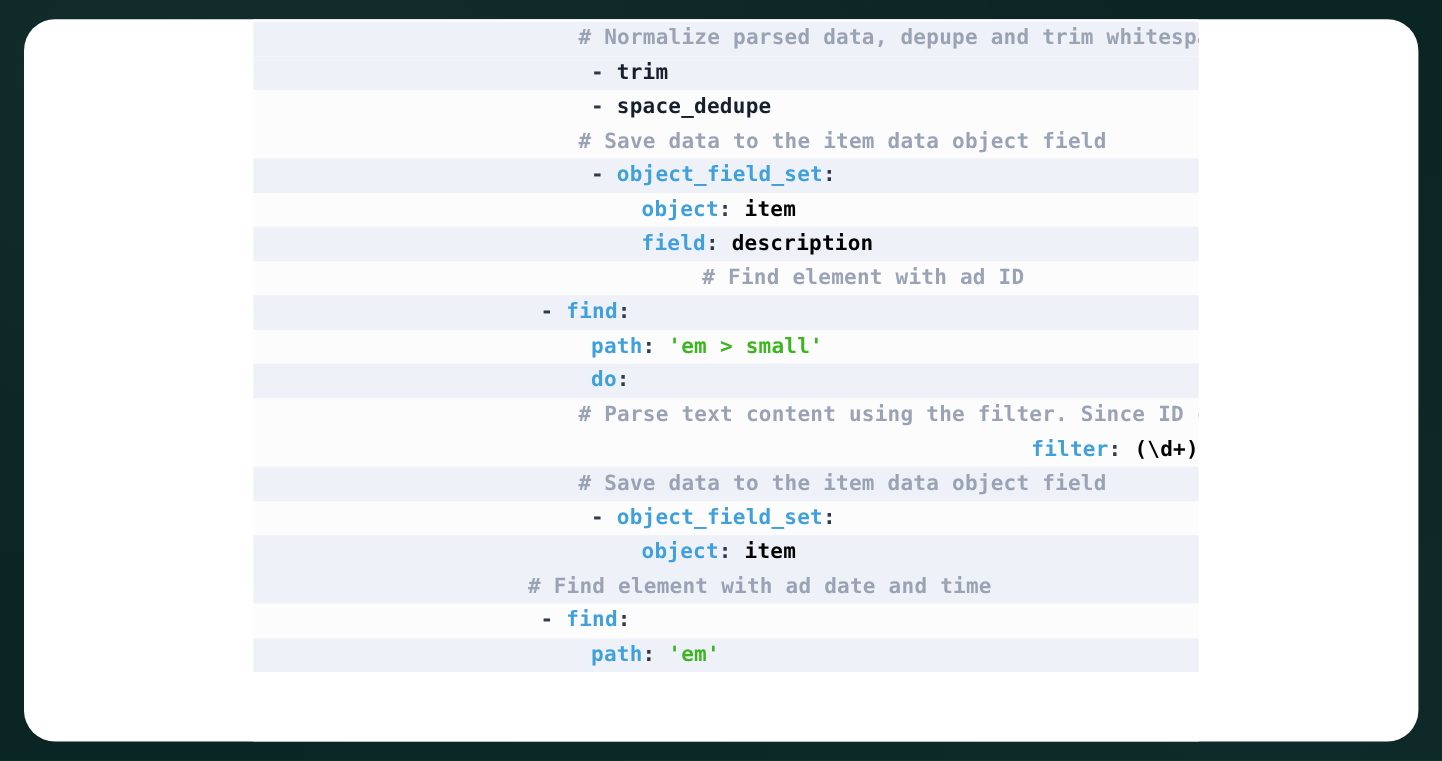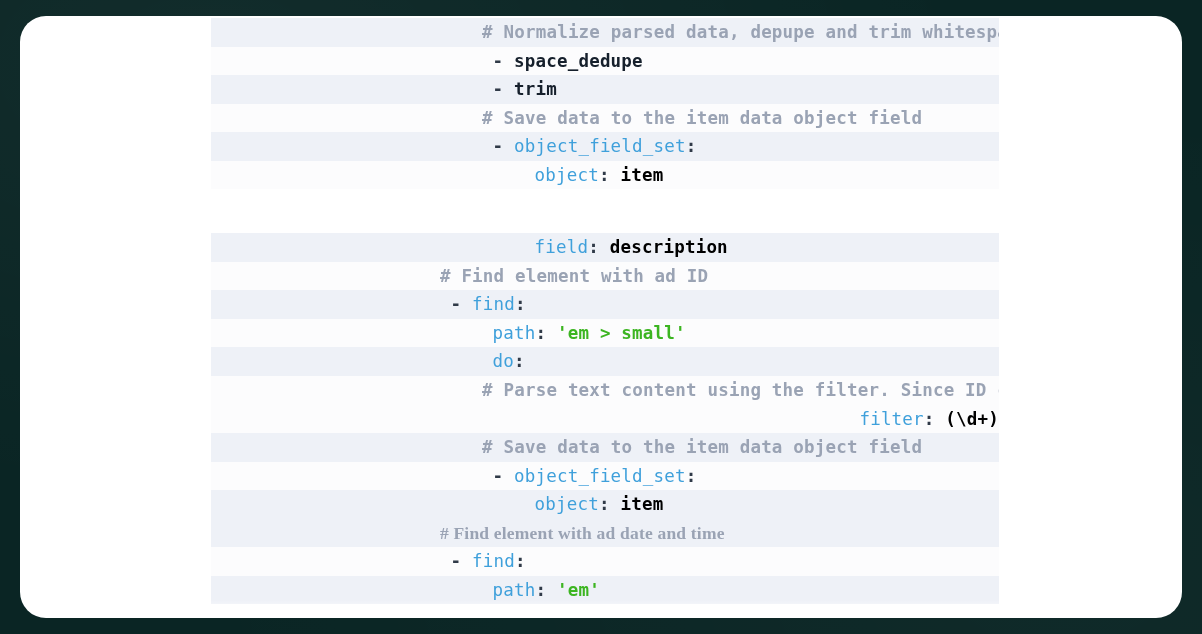--- a/index.html
+++ b/index.html
@@ -72,21 +72,21 @@
     color: #1b2430;
     background: #fcfcfd;
     padding-left: 8px;
     box-sizing: border-box;
   }
   .line.alt {
     background: #eef1f7;
   }
 
   .tok-comment { color: #9aa3b4; font-weight: bold; }
-  .tok-key     { color: #3fa0db; font-weight: normal; }
+  .tok-key     { color: #3fa0db; font-weight: bold; }
   .tok-punct   { color: #303a48; font-weight: bold; }
   .tok-str     { color: #3cb521; font-weight: bold; }
   .tok-val     { color: #000000; font-weight: bold; }
   .tok-dash    { color: #303a48; font-weight: bold; }
   .tok-plain   { color: #16202c; font-weight: bold; }
 
   
   .panel-fade {
     position: absolute;
     left: 0;
@@ -100,35 +100,35 @@
 </head>
 <body>
 
 <div class="screen">
   <div class="backdrop-sheen"></div>
 
   <div class="card">
     <div class="code-panel">
       <div class="code-lines" id="code-lines">
           <div class="line alt" style="padding-left: 271px;"><span class="tok-comment"># Normalize parsed data, depupe and trim whitespaces</span></div>
+          <div class="line alt" style="padding-left: 281.52px;"><span class="tok-dash">- </span><span class="tok-plain">trim</span></div>
           <div class="line" style="padding-left: 281.52px;"><span class="tok-dash">- </span><span class="tok-plain">space_dedupe</span></div>
-          <div class="line alt" style="padding-left: 281.52px;"><span class="tok-dash">- </span><span class="tok-plain">trim</span></div>
           <div class="line" style="padding-left: 271px;"><span class="tok-comment"># Save data to the item data object field</span></div>
           <div class="line alt" style="padding-left: 281.52px;"><span class="tok-dash">- </span><span class="tok-key">object_field_set</span><span class="tok-punct">:</span></div>
           <div class="line" style="padding-left: 323.6px;"><span class="tok-key">object</span><span class="tok-punct">: </span><span class="tok-val">item</span></div>
-          <div class="line alt" style="padding-left: 323.6px; margin-top: 44px;"><span class="tok-key">field</span><span class="tok-punct">: </span><span class="tok-val">description</span></div>
-          <div class="line" style="padding-left: 228.92px;"><span class="tok-comment"># Find element with ad ID</span></div>
+          <div class="line alt" style="padding-left: 323.6px;"><span class="tok-key">field</span><span class="tok-punct">: </span><span class="tok-val">description</span></div>
+          <div class="line" style="padding-left: 228.92px; text-align: center;"><span class="tok-comment"># Find element with ad ID</span></div>
           <div class="line alt" style="padding-left: 239.44px;"><span class="tok-dash">- </span><span class="tok-key">find</span><span class="tok-punct">:</span></div>
           <div class="line" style="padding-left: 281.52px;"><span class="tok-key">path</span><span class="tok-punct">: </span><span class="tok-str">'em &gt; small'</span></div>
           <div class="line alt" style="padding-left: 281.52px;"><span class="tok-key">do</span><span class="tok-punct">:</span></div>
           <div class="line" style="padding-left: 271px;"><span class="tok-comment"># Parse text content using the filter. Since ID consis</span></div>
           <div class="line" style="padding-left: 323.6px; text-align: right;"><span class="tok-key">filter</span><span class="tok-punct">: </span><span class="tok-val">(\d+)</span></div>
           <div class="line alt" style="padding-left: 271px;"><span class="tok-comment"># Save data to the item data object field</span></div>
           <div class="line" style="padding-left: 281.52px;"><span class="tok-dash">- </span><span class="tok-key">object_field_set</span><span class="tok-punct">:</span></div>
           <div class="line alt" style="padding-left: 323.6px;"><span class="tok-key">object</span><span class="tok-punct">: </span><span class="tok-val">item</span></div>
-          <div class="line alt" style="padding-left: 228.92px; font-family: Liberation Serif, serif;"><span class="tok-comment"># Find element with ad date and time</span></div>
+          <div class="line alt" style="padding-left: 228.92px;"><span class="tok-comment"># Find element with ad date and time</span></div>
           <div class="line" style="padding-left: 239.44px;"><span class="tok-dash">- </span><span class="tok-key">find</span><span class="tok-punct">:</span></div>
           <div class="line alt" style="padding-left: 281.52px;"><span class="tok-key">path</span><span class="tok-punct">: </span><span class="tok-str">'em'</span></div>
         </div>
       <div class="panel-fade"></div>
     </div>
   </div>
 </div>
 
 </body></html>

